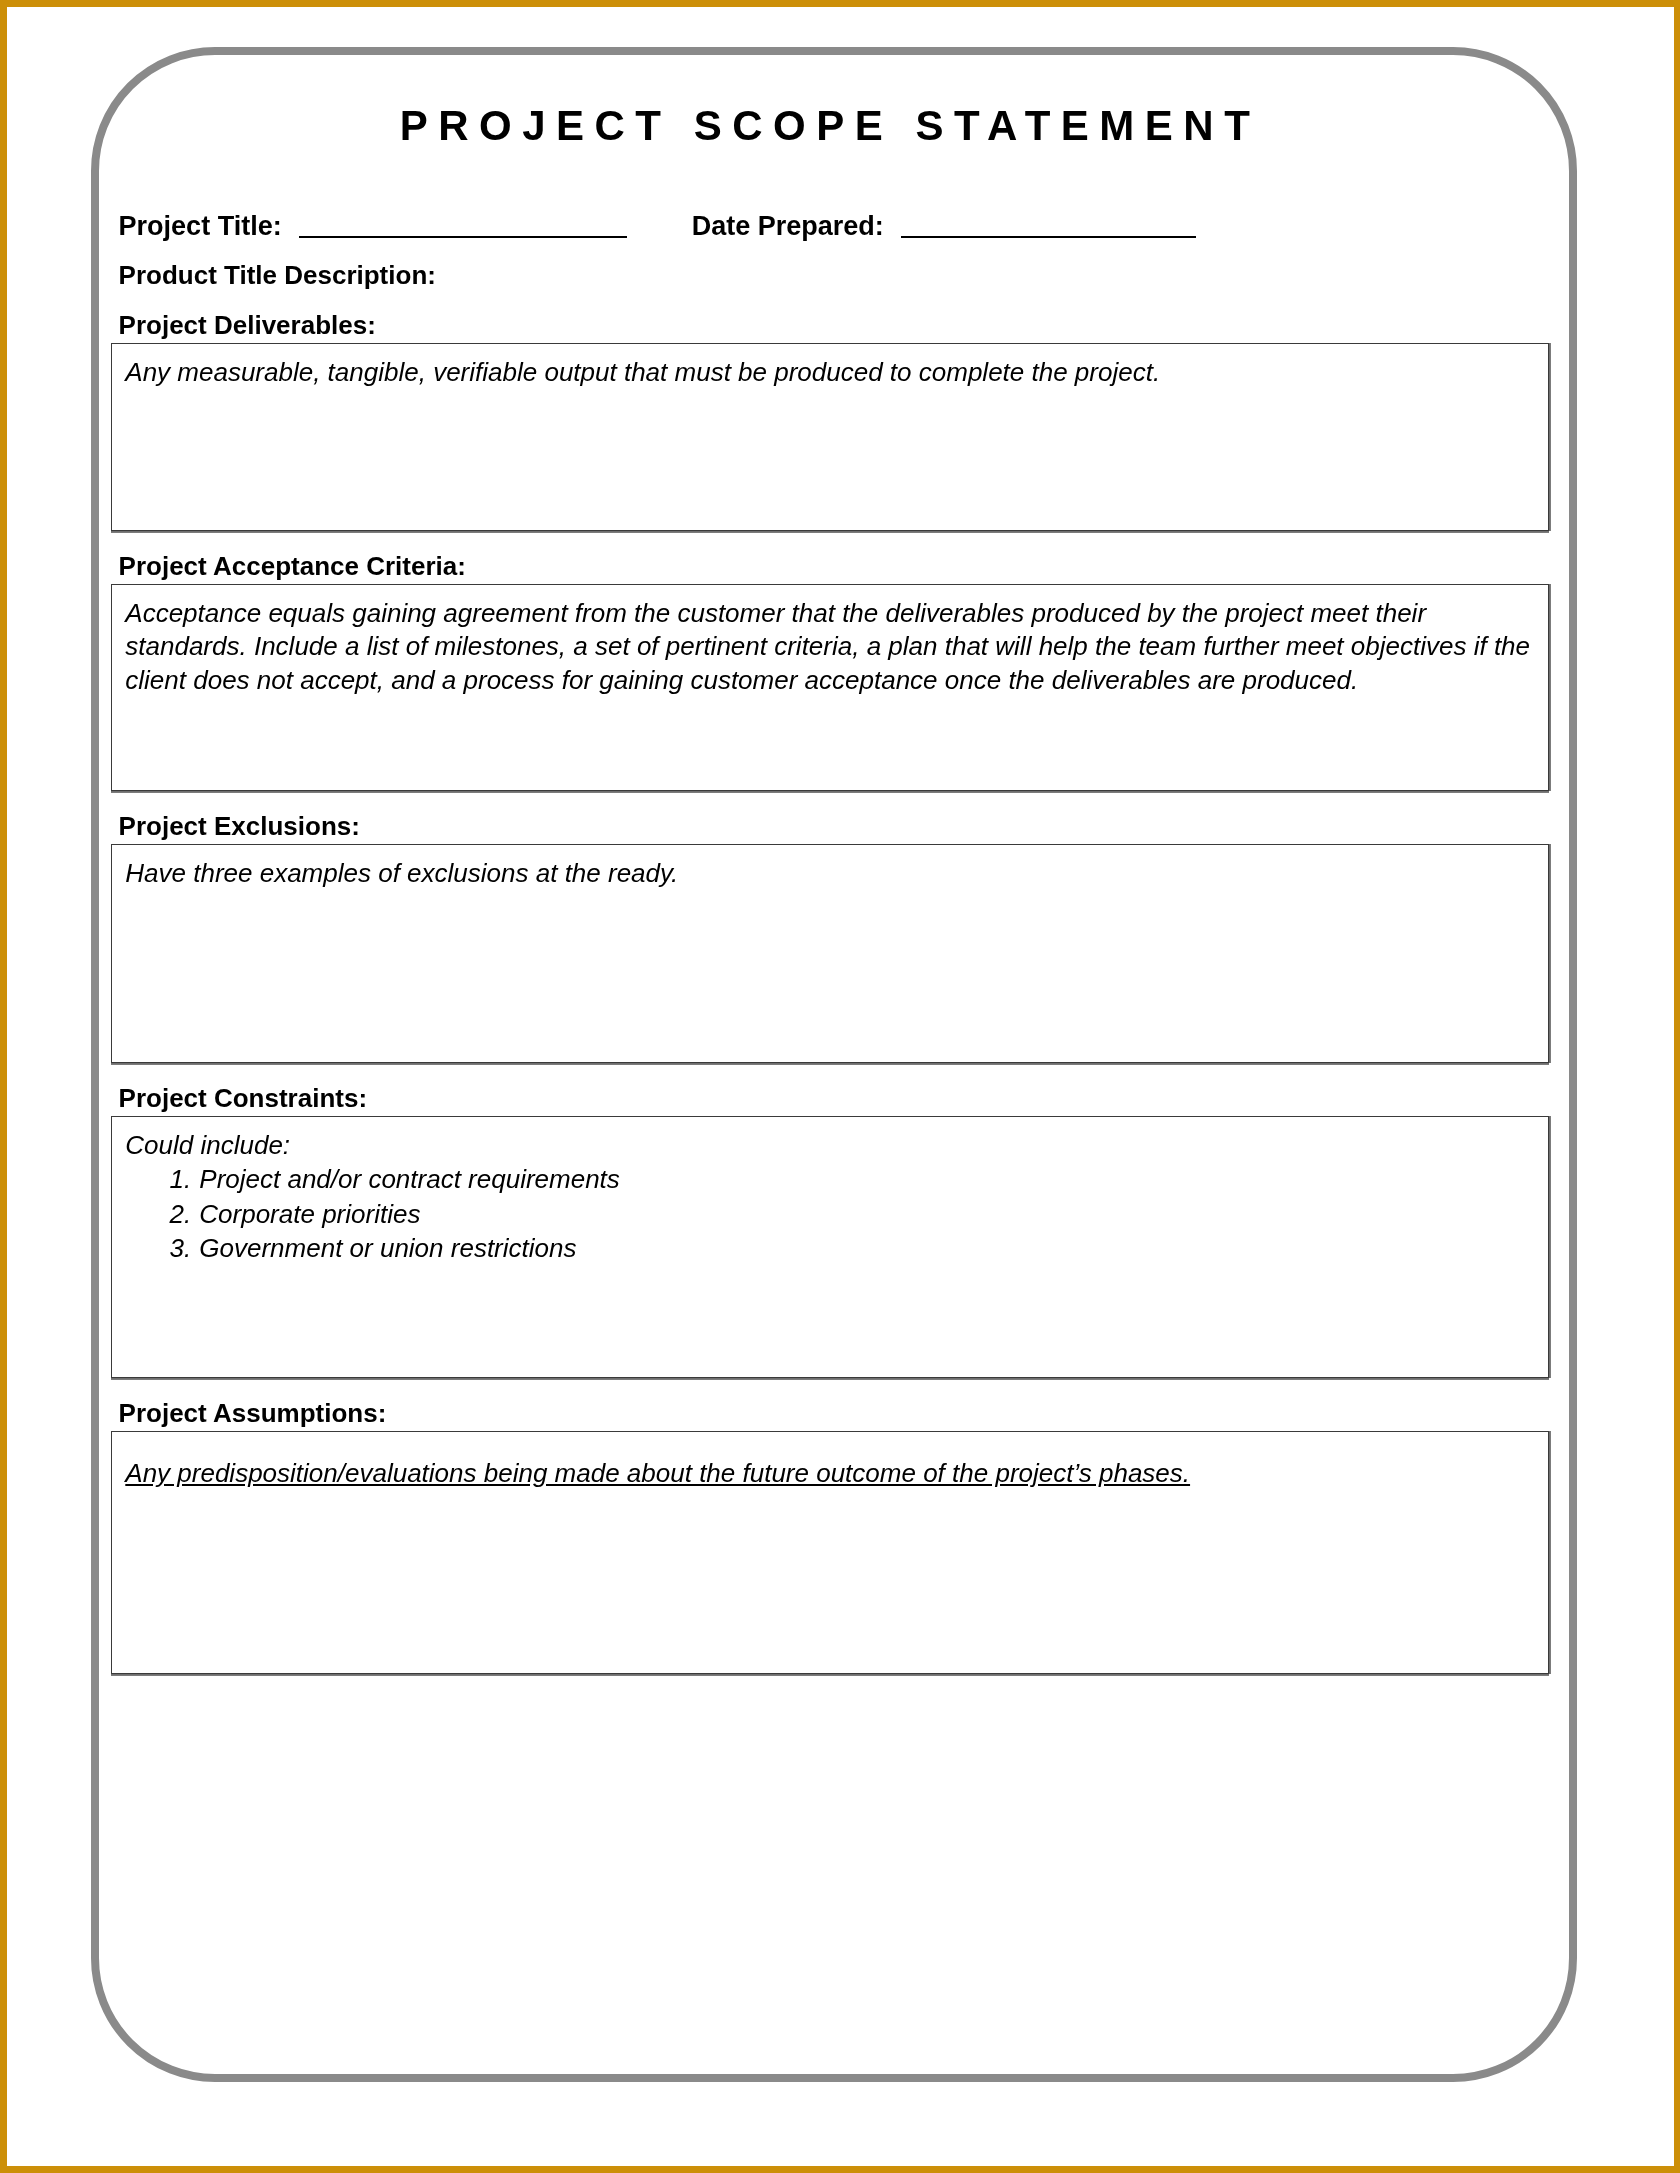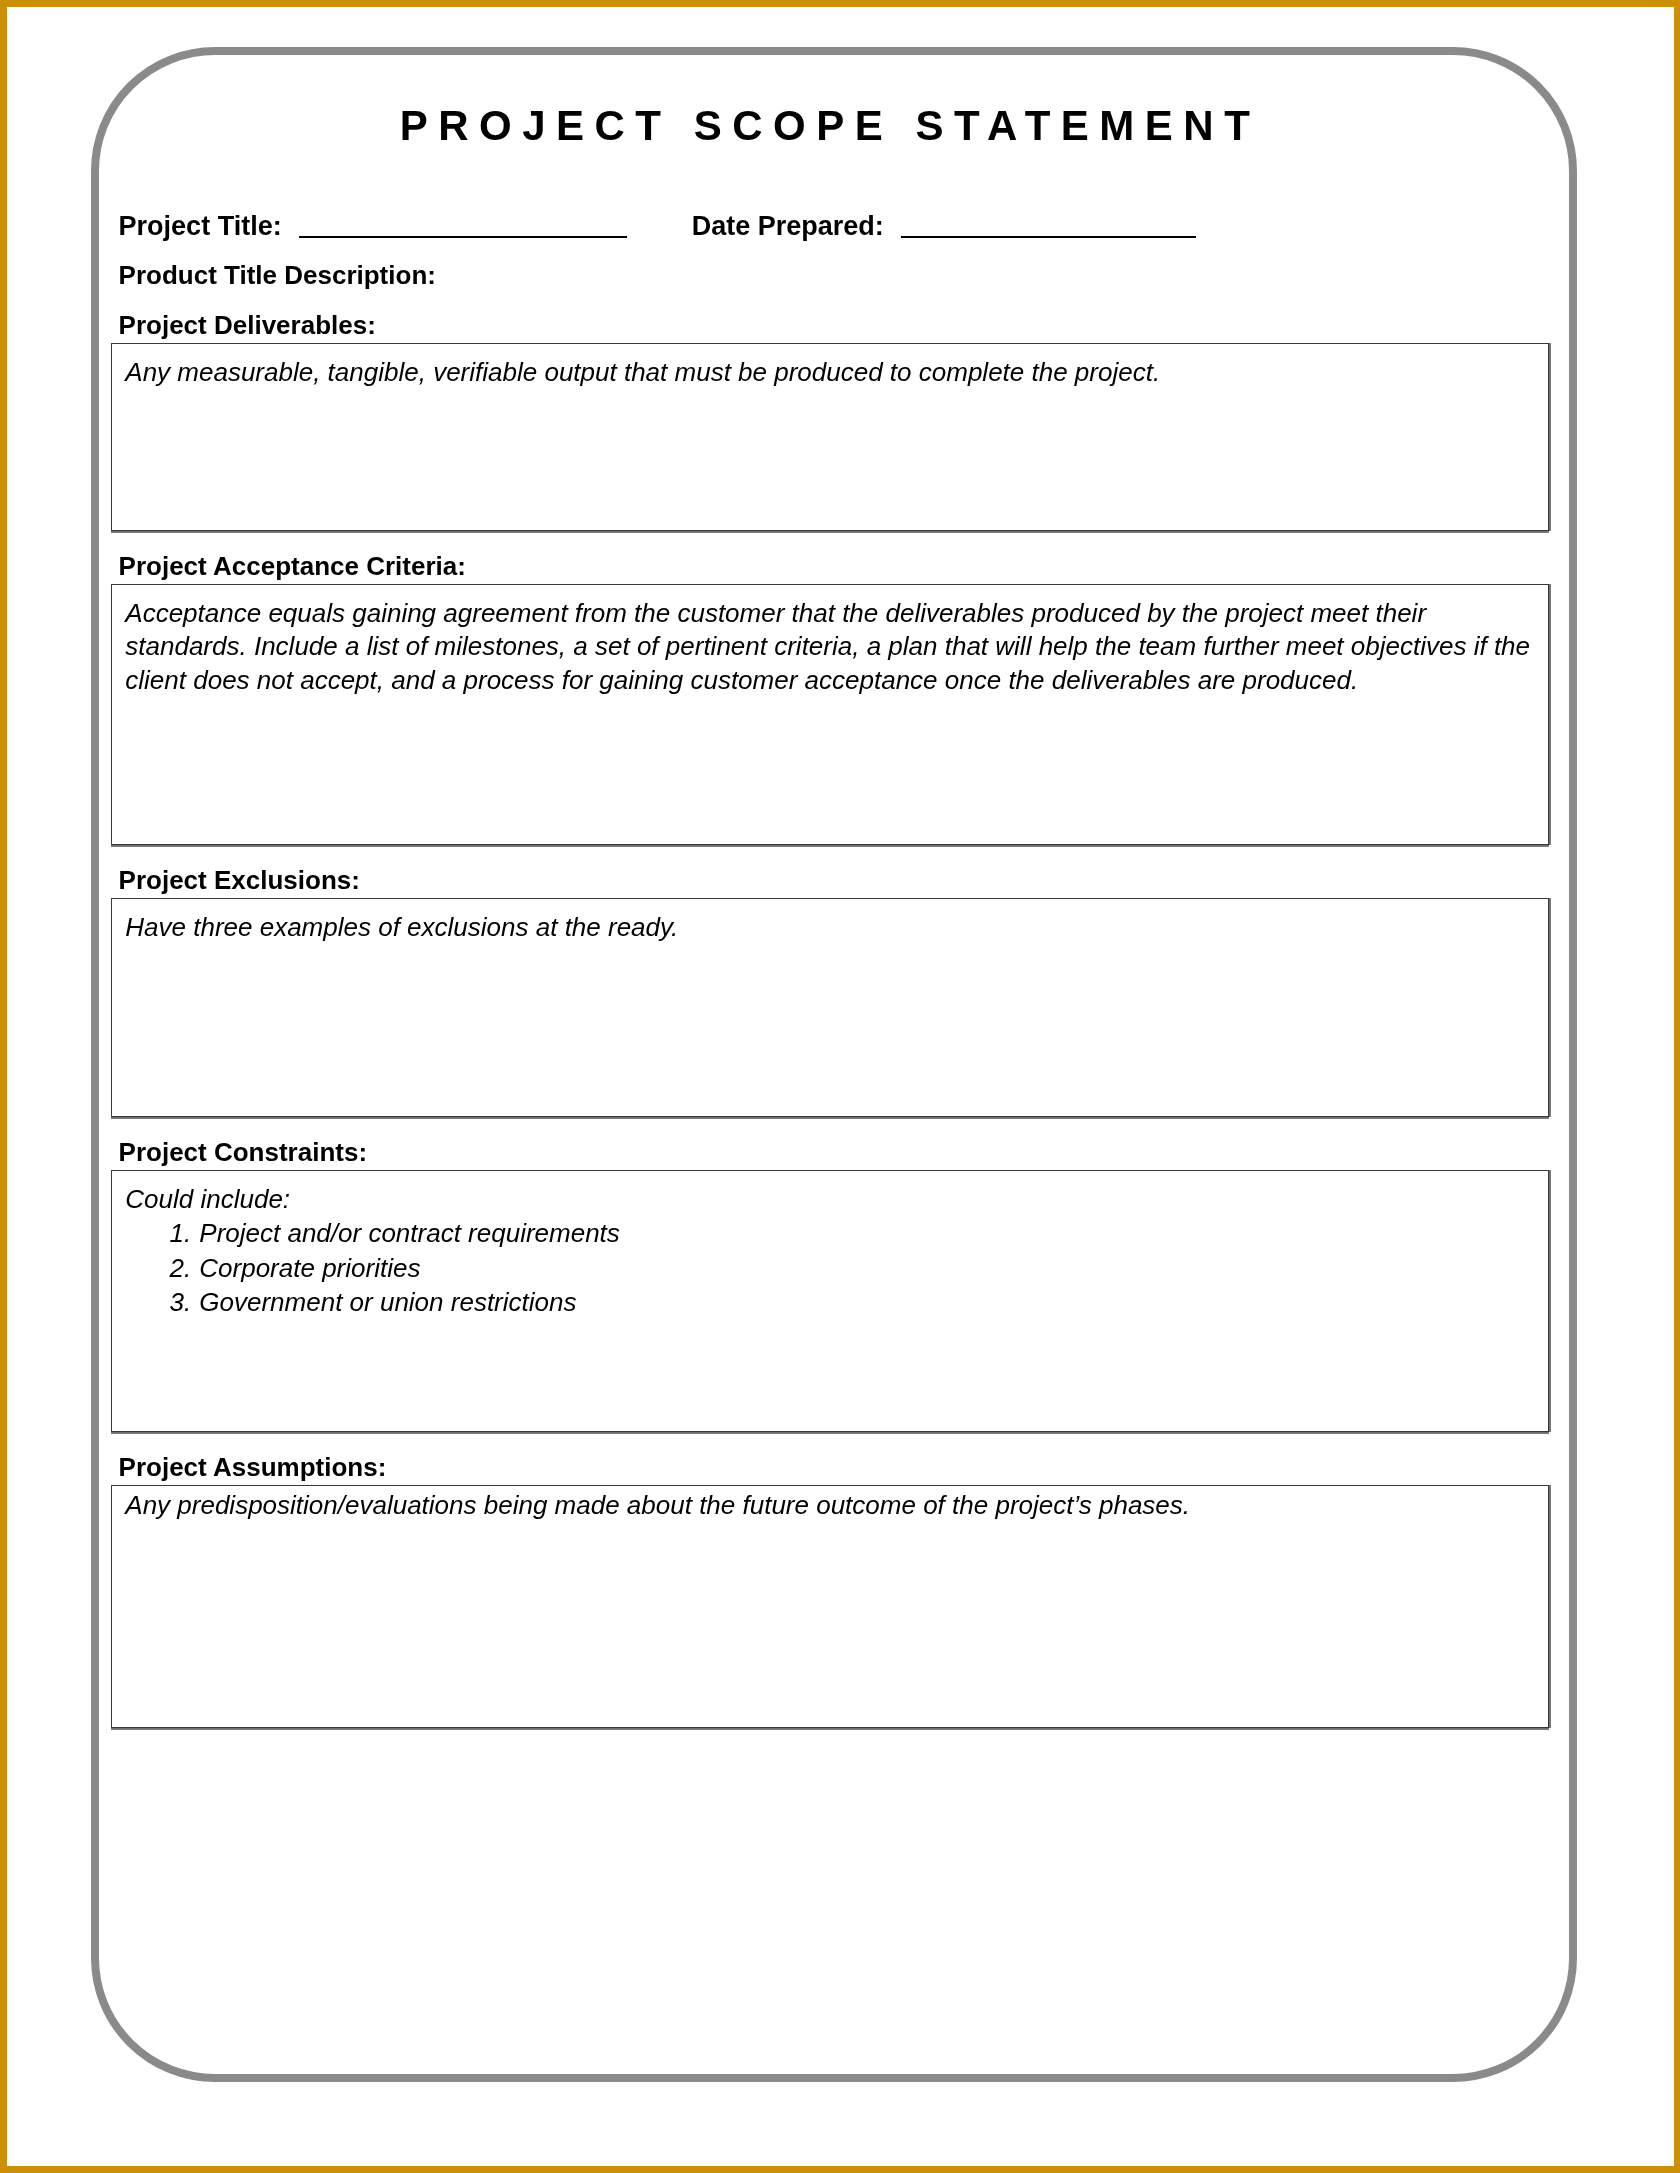--- a/index.html
+++ b/index.html
@@ -103,26 +103,26 @@
     font-size: 26px;
     font-style: italic;
     color: #000000;
     line-height: 1.30;
     margin: 0;
   }
 
   
   .h-scope       { height: 160px; }
   .h-deliver     { height: 188px; }
-  .h-accept      { height: 261px; }
+  .h-accept      { height: 207px; }
   .h-exclusions  { height: 219px; }
   .h-constraints { height: 262px; }
   .h-assumptions { height: 243px; }
 
-  .sec-assumptions .section-box { padding-top: 3px; }
+  .sec-assumptions .section-box { padding-top: 25px; text-decoration: underline; }
   .sec-accept .section-box { padding-top: 11.4px; }
 
   
   .num-list {
     list-style: none;
     margin: 0;
     padding: 0 0 0 74px;
   }
   .num-list li {
     font-size: 26px;

